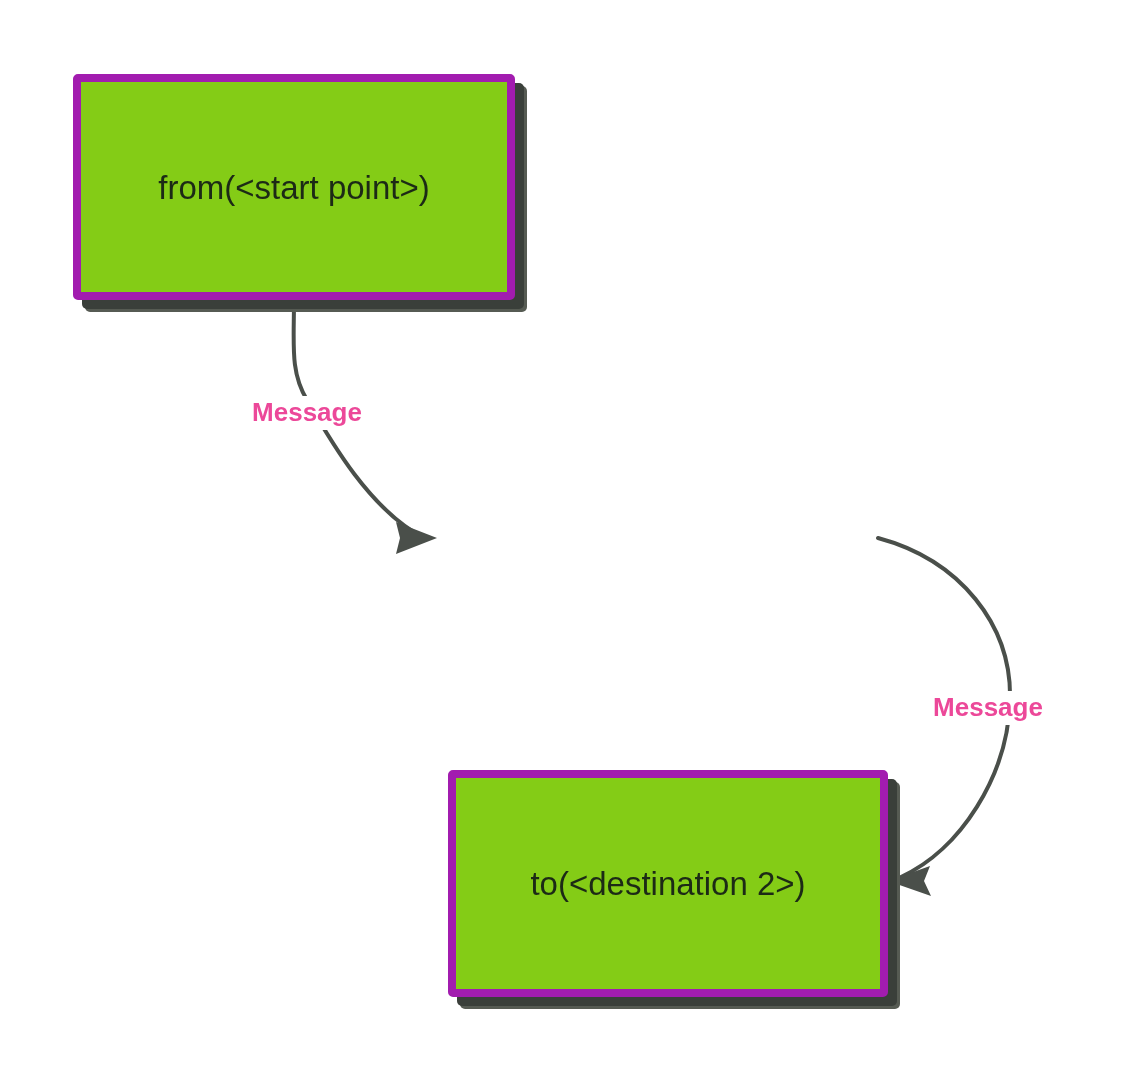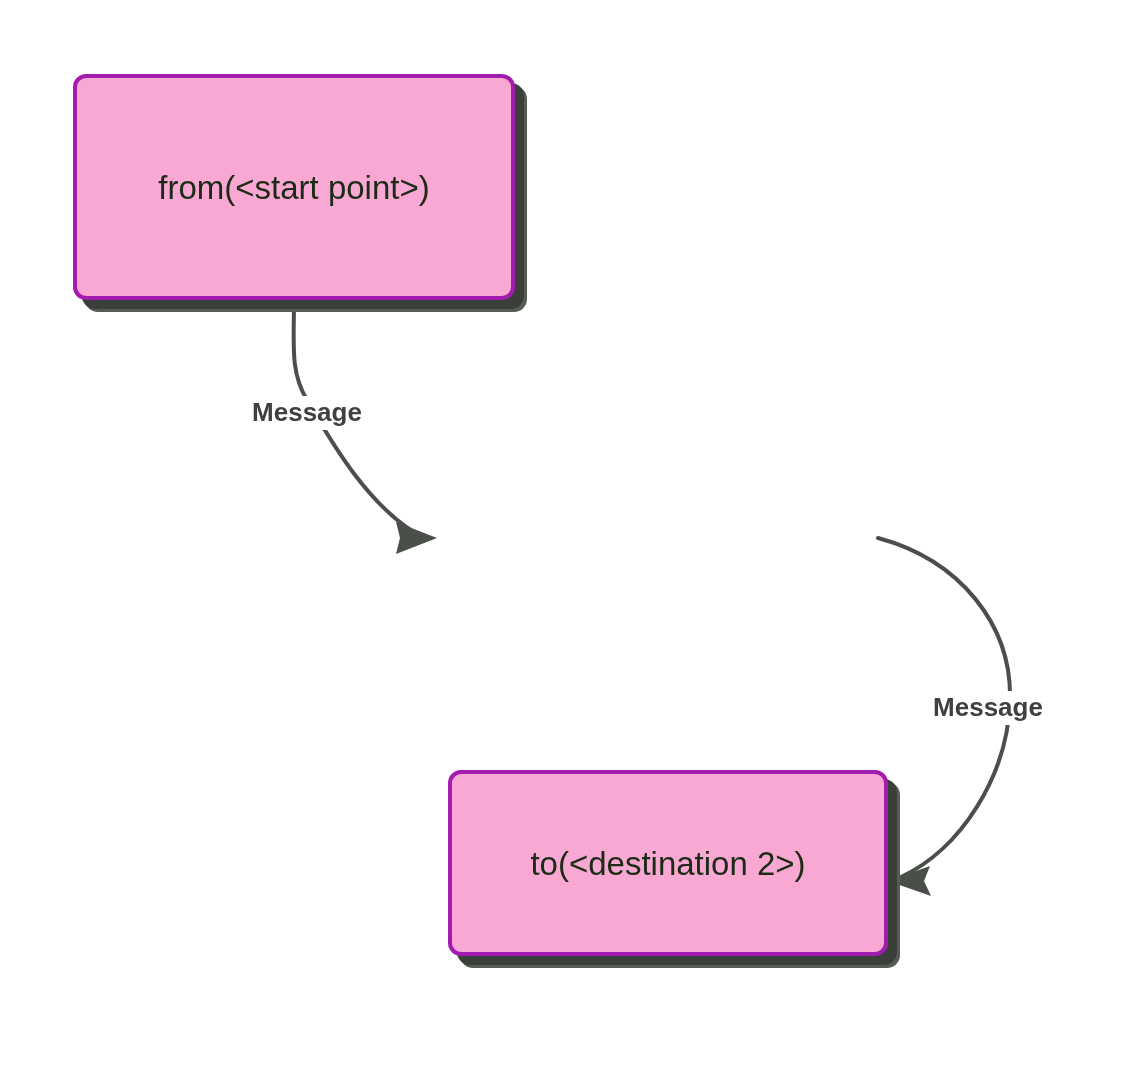--- a/index.html
+++ b/index.html
@@ -21,43 +21,43 @@
     position: absolute;
     left: 0;
     top: 0;
     width: 1134px;
     height: 1084px;
     pointer-events: none;
   }
   .node {
     position: absolute;
     box-sizing: border-box;
-    background: #f9a8d4;
-    border: 4px solid #a21caf;
-    border-radius: 13px;
+    background: #84cc16;
+    border: 8px solid #a21caf;
+    border-radius: 5px;
     display: flex;
     align-items: center;
     justify-content: center;
     box-shadow: 9px 9px 0 0 #3a3f3a, 12px 12px 0 0 #565b53;
   }
   .node-label {
     font-family: "Liberation Sans", sans-serif;
     font-size: 33px;
     font-weight: 400;
     color: #1c2a16;
     letter-spacing: 0px;
     white-space: nowrap;
     line-height: 1;
   }
   .edge-label {
     position: absolute;
     font-family: "Liberation Sans", sans-serif;
     font-size: 26px;
     font-weight: bold;
-    color: #404040;
+    color: #ec4899;
     white-space: nowrap;
     background: #ffffff;
     padding: 2px 5px;
     line-height: 1.15;
   }
 </style>
 </head>
 <body>
 
 <div id="diagram-canvas">
@@ -71,21 +71,21 @@
       <path fill="none" stroke="#4a4f4a" stroke-width="4" stroke-linecap="round" d="M 878,538 C 960,560 1012,625 1010,700 C 1008,776 960,850 901,877"></path>
       <polygon fill="#4a4f4a" points="888,881 930,866 924,881 931,896"></polygon>
     </g>
   </svg>
 
   <div class="node" id="node-start" style="left: 73px; top: 74px; width: 442px; height: 226px;">
     <span class="node-label">from(&lt;start point&gt;)</span>
   </div>
 
 
-  <div class="node" id="node-destination2" style="left: 448px; top: 770px; width: 440px; height: 186px; text-align: center;">
+  <div class="node" id="node-destination2" style="left: 448px; top: 770px; width: 440px; height: 227px; text-align: center;">
     <span class="node-label">to(&lt;destination 2&gt;)</span>
   </div>
 
   <div class="edge-label" id="edge-label-0" style="left: 247.078px; top: 396.055px;">Message</div>
 
   <div class="edge-label" id="edge-label-1" style="left: 928.078px; top: 691.055px;">Message</div>
 
 </div>
 
 </body></html>

